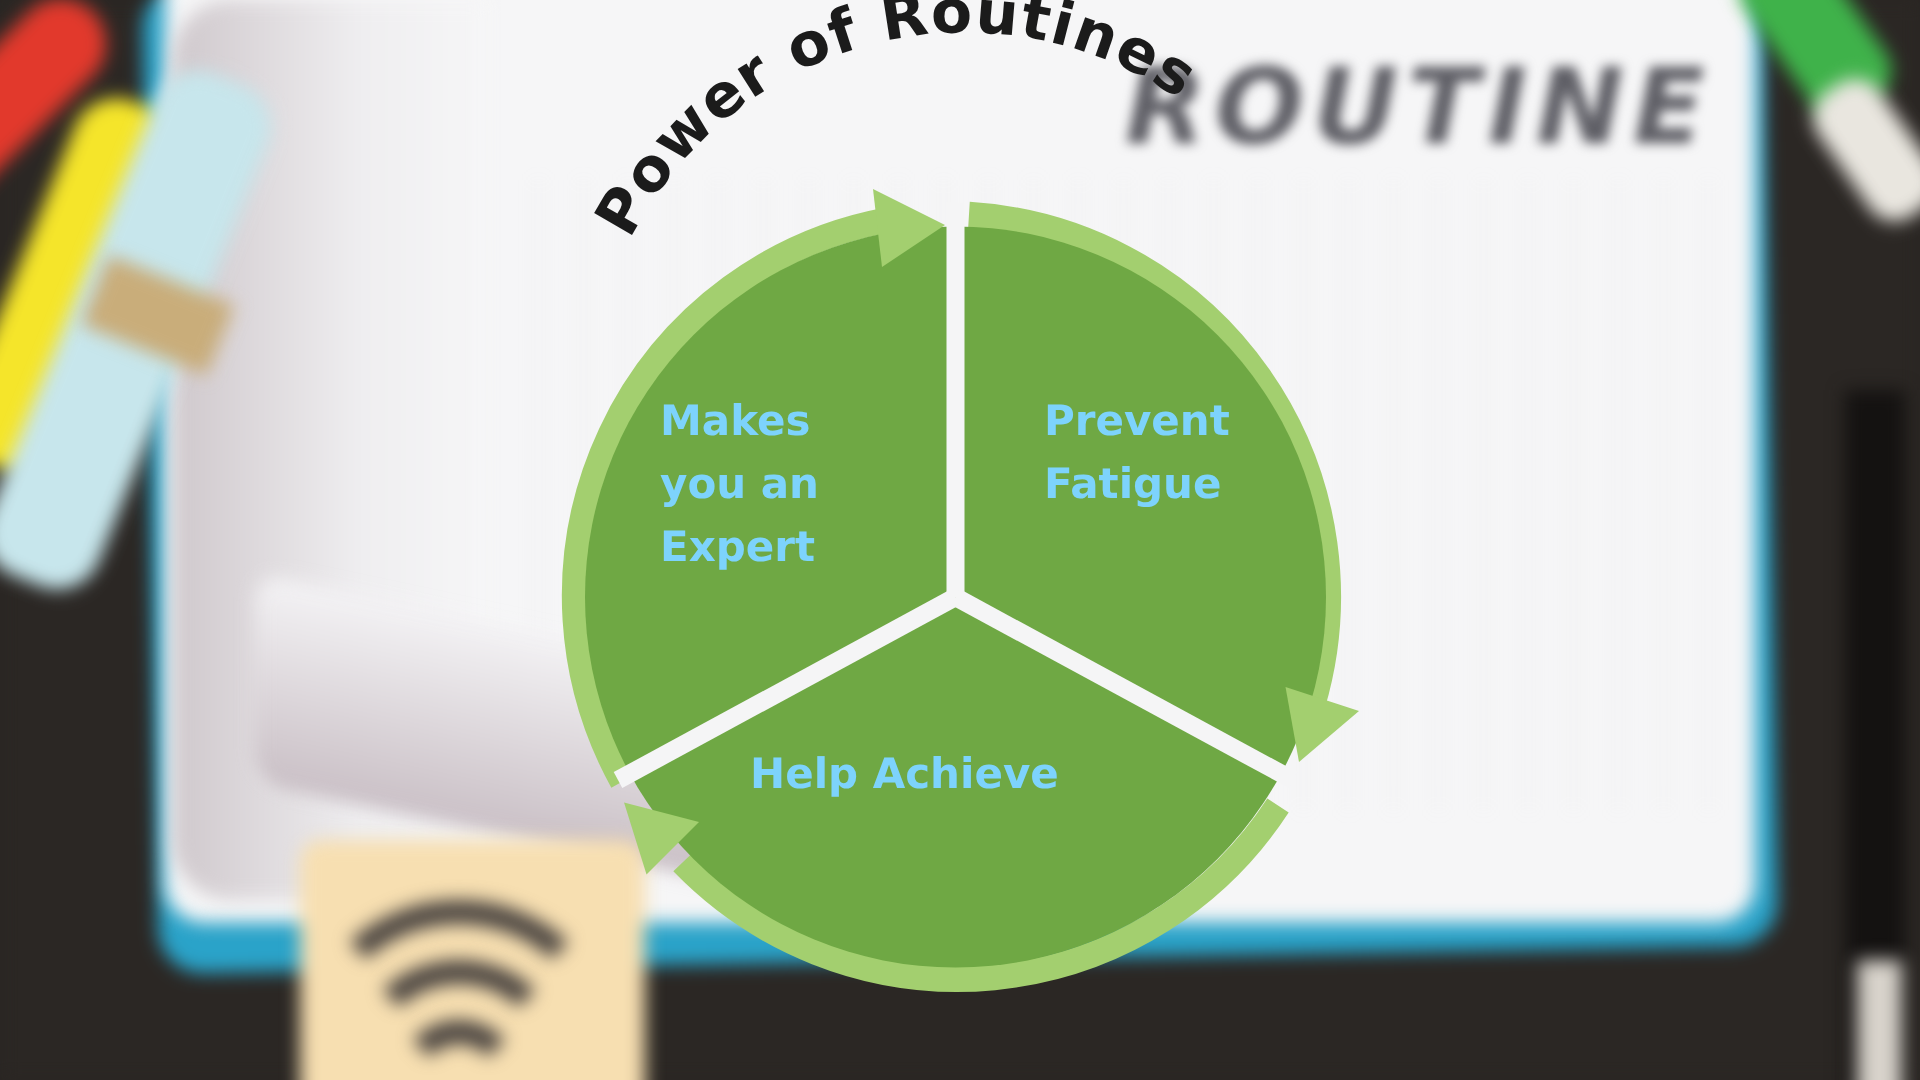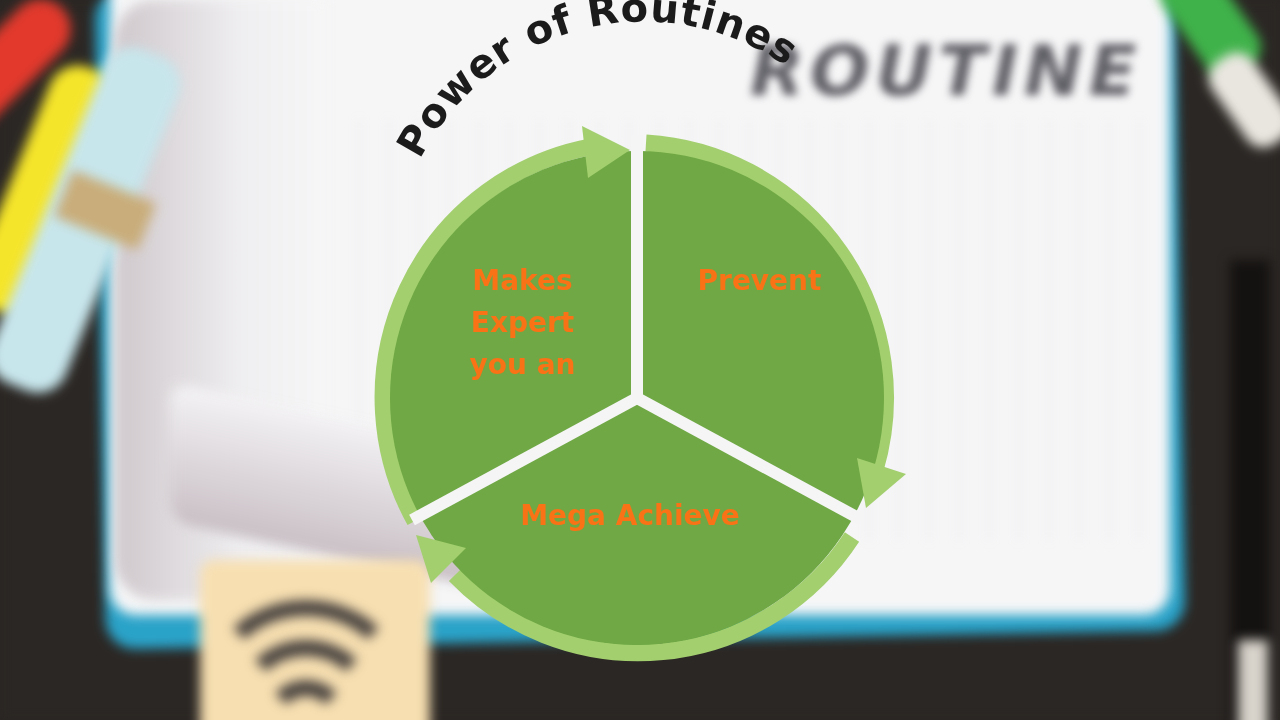--- a/index.html
+++ b/index.html
@@ -23,21 +23,21 @@
   .wifi-1, .wifi-2, .wifi-3 { border: 16px solid #4a4440; border-color: #4a4440 transparent transparent transparent; border-radius: 50%; }
   .wifi-1 { left: 205px; top: 600px; width: 170px; height: 150px; }
   .wifi-2 { left: 235px; top: 640px; width: 110px; height: 100px; }
   .wifi-3 { left: 262px; top: 680px; width: 56px; height: 60px; }
   .routine-word { left: 750px; top: 30px; font-family: "DejaVu Sans", sans-serif; font-weight: bold; font-style: italic; font-size: 70px; letter-spacing: 6px; color: #5f5f66; filter: blur(4px) !important; }
   .lines { left: 330px; top: 120px; width: 830px; height: 420px;
     background: repeating-linear-gradient(90deg, transparent 0 28px, rgba(200,200,210,0.25) 28px 30px); }
 
   .diagram { position: absolute; left: 0; top: 0; width: 1280px; height: 720px; }
   .title-text { font-family: "DejaVu Sans", sans-serif; font-weight: bold; font-size: 40px; fill: #1b1b1b; letter-spacing: 1px; }
-  .seg-label { position: absolute; color: #f97316; font-family: "DejaVu Sans", sans-serif; font-weight: bold; font-size: 28px; line-height: 42px; text-align: center; }
+  .seg-label { position: absolute; color: #7dd3fc; font-family: "DejaVu Sans", sans-serif; font-weight: bold; font-size: 28px; line-height: 42px; text-align: left; }
   .seg-label span { display: block; white-space: nowrap; }
 </style>
 </head>
 <body>
 
 <div class="bg">
   <div class="desk"></div>
   <div class="book-blue"></div>
   <div class="book-page"></div>
   <div class="lines"></div>
@@ -91,21 +91,22 @@
 
   <g stroke="#f5f5f6" stroke-width="12" stroke-linecap="butt">
     <line x1="637" y1="398" x2="637" y2="135"></line>
     <line x1="637" y1="398" x2="862" y2="520"></line>
     <line x1="637" y1="398" x2="412" y2="520"></line>
   </g>
 </svg>
 
 <div class="seg-label" style="left:440px; top:260px; width:165px;">
   <span>Makes</span>
+  <span>you an</span>
   <span>Expert</span>
-  <span>you an</span>
 </div>
-<div class="seg-label" style="left:672px; top:260px; width:175px;">
+<div class="seg-label" style="left:696px; top:260px; width:175px;">
   <span>Prevent</span>
+  <span>Fatigue</span>
 </div>
 <div class="seg-label" style="left:500px; top:495px; width:260px;">
-  <span>Mega Achieve</span>
+  <span>Help Achieve</span>
 </div>
 
 </body></html>

